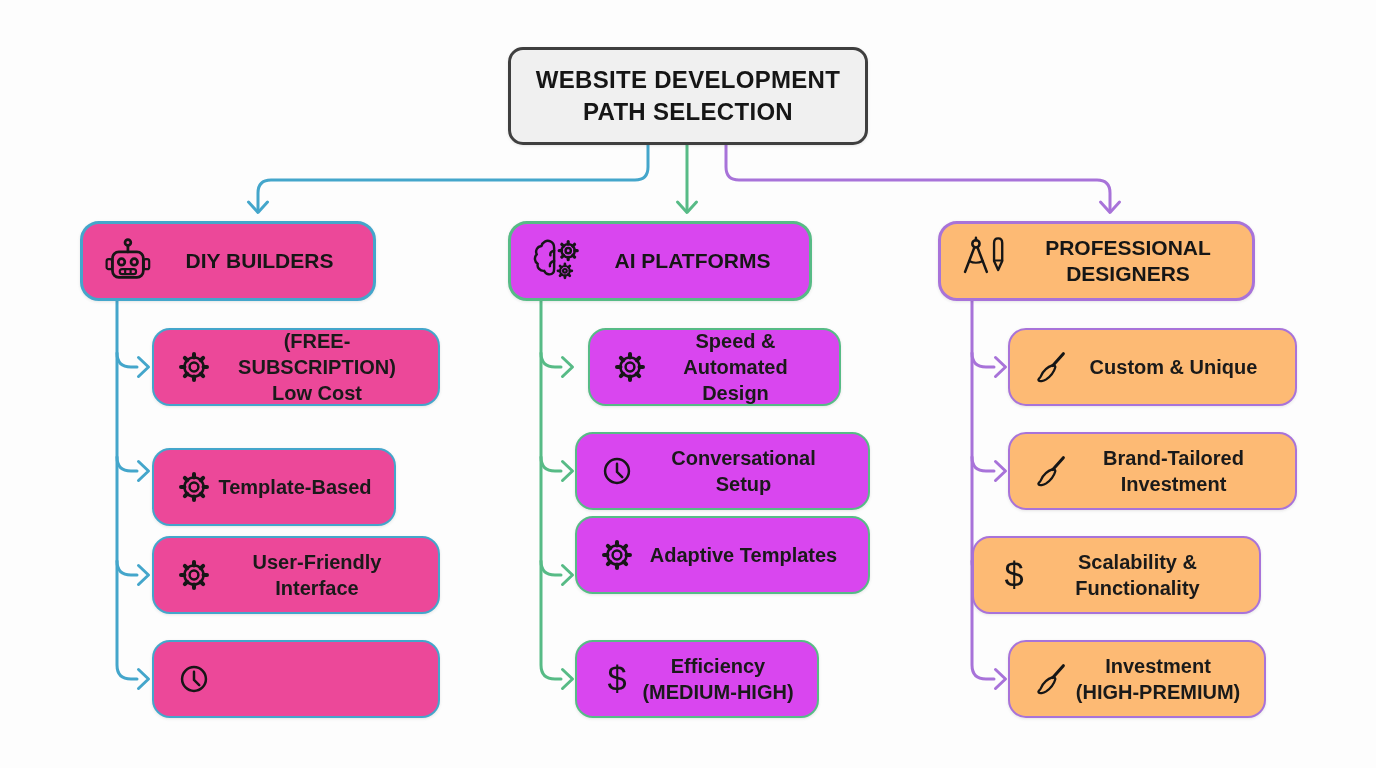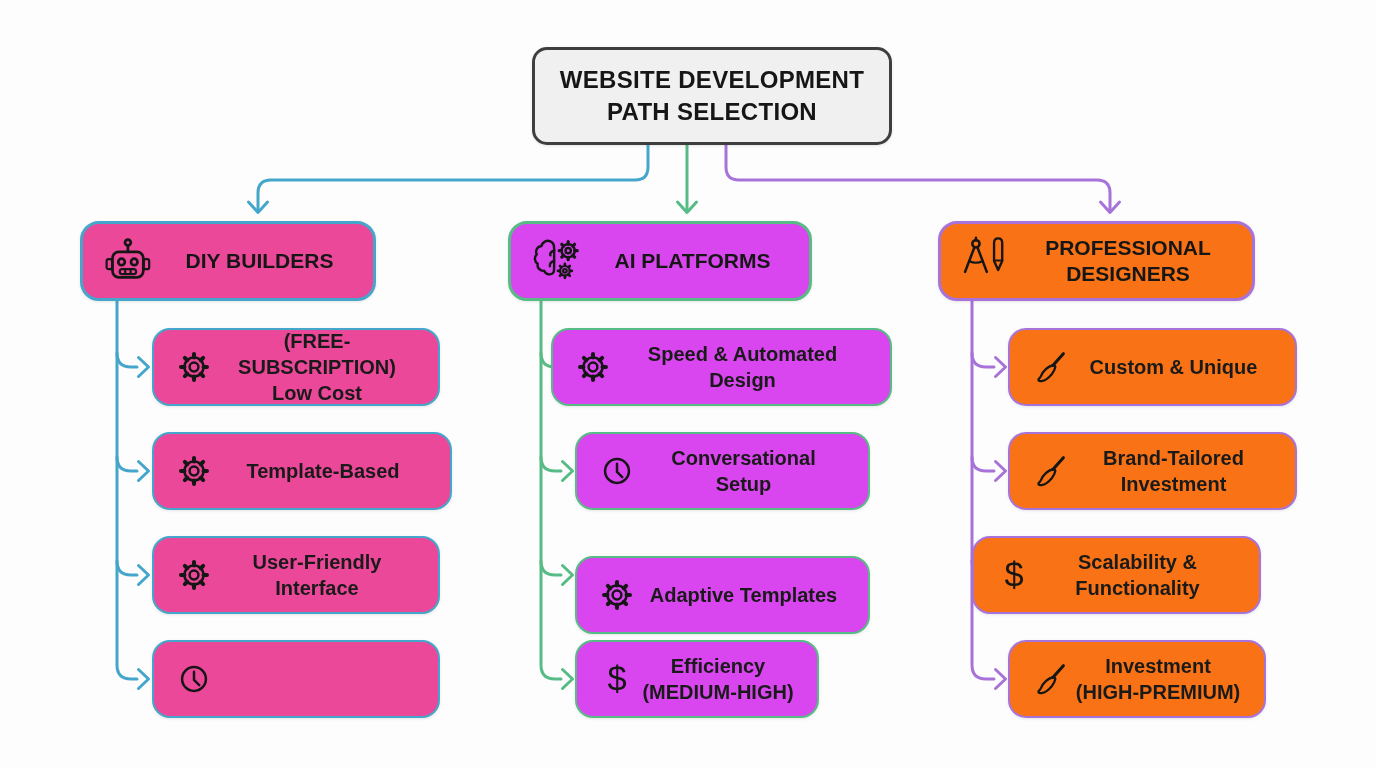--- a/index.html
+++ b/index.html
@@ -11,38 +11,38 @@
   .box{
     position:absolute;box-sizing:border-box;display:flex;align-items:center;
     box-shadow:0 1px 3px rgba(70,70,70,.13);
     background:#fff;
   }
   
   #root-box{
     left:508px;top:47px;width:360px;height:98px;
     border:3.5px solid #3f3f3f;border-radius:15px;background:#f0f0f0;
     flex-direction:column;justify-content:center;text-align:center;
-    font-weight:bold;font-size:24px;line-height:1.32;letter-spacing:.3px;margin-left:24px;
+    font-weight:bold;font-size:24px;line-height:1.32;letter-spacing:.3px;
   }
   
   .header{top:221px;height:80px;border-radius:19px;border:3px solid;}
   .hdr-icon{flex:0 0 auto;margin-left:15px;display:flex;align-items:center;justify-content:center}
   .hdr-label{flex:1;text-align:center;font-weight:bold;font-size:21px;line-height:1.22;padding-right:10px;color:#161616}
   
   .item{height:78px;border-radius:18px;border:2.5px solid;}
   .item .icn{position:absolute;left:19px;top:50%;transform:translateY(-50%);display:flex}
   .item .txt{
     position:absolute;left:56px;right:14px;top:50%;transform:translateY(-50%);
     text-align:center;font-weight:bold;font-size:20px;line-height:1.3;color:#1a1a1a;
   }
   .txt span{display:block}
   
   .diy{border-color:#44a6cb;background:#ec4899}
   .ai{border-color:#57bb86;background:#d946ef}
-  .pro{border-color:#a873d9;background:#f97316}
+  .pro{border-color:#a873d9;background:#fdba74}
   #connectors{position:absolute;left:0;top:0;pointer-events:none}
   #icon-defs{position:absolute;width:0;height:0;overflow:hidden}
 </style>
 </head>
 <body>
 
 <svg id="icon-defs" aria-hidden="true">
   <defs>
     <symbol id="i-gear" viewBox="0 0 44 44">
       <g fill="none" stroke="#161616" stroke-width="2.6" stroke-linecap="round">
@@ -202,21 +202,21 @@
   <span class="icn">
       <svg width="42" height="42" viewBox="0 0 44 44">
         <use href="#i-gear"></use>
       </svg>
     </span>
   <div class="txt">
     <span>(FREE-SUBSCRIPTION)</span>
       <span>Low Cost</span>
   </div>
 </div>
-<div class="box item diy" style="left:152px;top:432px;width:300px">
+<div class="box item diy" style="left:152px;top:448px;width:244px">
   <span class="icn">
       <svg width="42" height="42" viewBox="0 0 44 44">
         <use href="#i-gear"></use>
       </svg>
     </span>
   <div class="txt">
     <span>Template-Based</span>
       <span></span>
   </div>
 </div>
@@ -241,21 +241,21 @@
 
 <div class="box header ai" style="left:508px;width:304px">
   <span class="hdr-icon">
     <svg width="60" height="60" viewBox="0 0 64 64">
         <use href="#i-brain-gears"></use>
       </svg>
   </span>
   <div class="hdr-label">AI PLATFORMS</div>
 </div>
 
-<div class="box item ai" style="left:551px;top:328px;width:341px">
+<div class="box item ai" style="left:588px;top:328px;width:253px">
   <span class="icn">
       <svg width="42" height="42" viewBox="0 0 44 44">
         <use href="#i-gear"></use>
       </svg>
     </span>
   <div class="txt">
     <span>Speed &amp; Automated</span>
       <span>Design</span>
   </div>
 </div>
@@ -263,21 +263,21 @@
   <span class="icn">
       <svg width="42" height="42" viewBox="0 0 44 44">
         <use href="#i-clock"></use>
       </svg>
     </span>
   <div class="txt">
     <span>Conversational</span>
       <span>Setup</span>
   </div>
 </div>
-<div class="box item ai" style="left:575px;top:556px;width:295px">
+<div class="box item ai" style="left:575px;top:516px;width:295px">
   <span class="icn">
       <svg width="42" height="42" viewBox="0 0 44 44">
         <use href="#i-gear"></use>
       </svg>
     </span>
   <div class="txt">
     <span>Adaptive Templates</span>
       <span></span>
   </div>
 </div>

